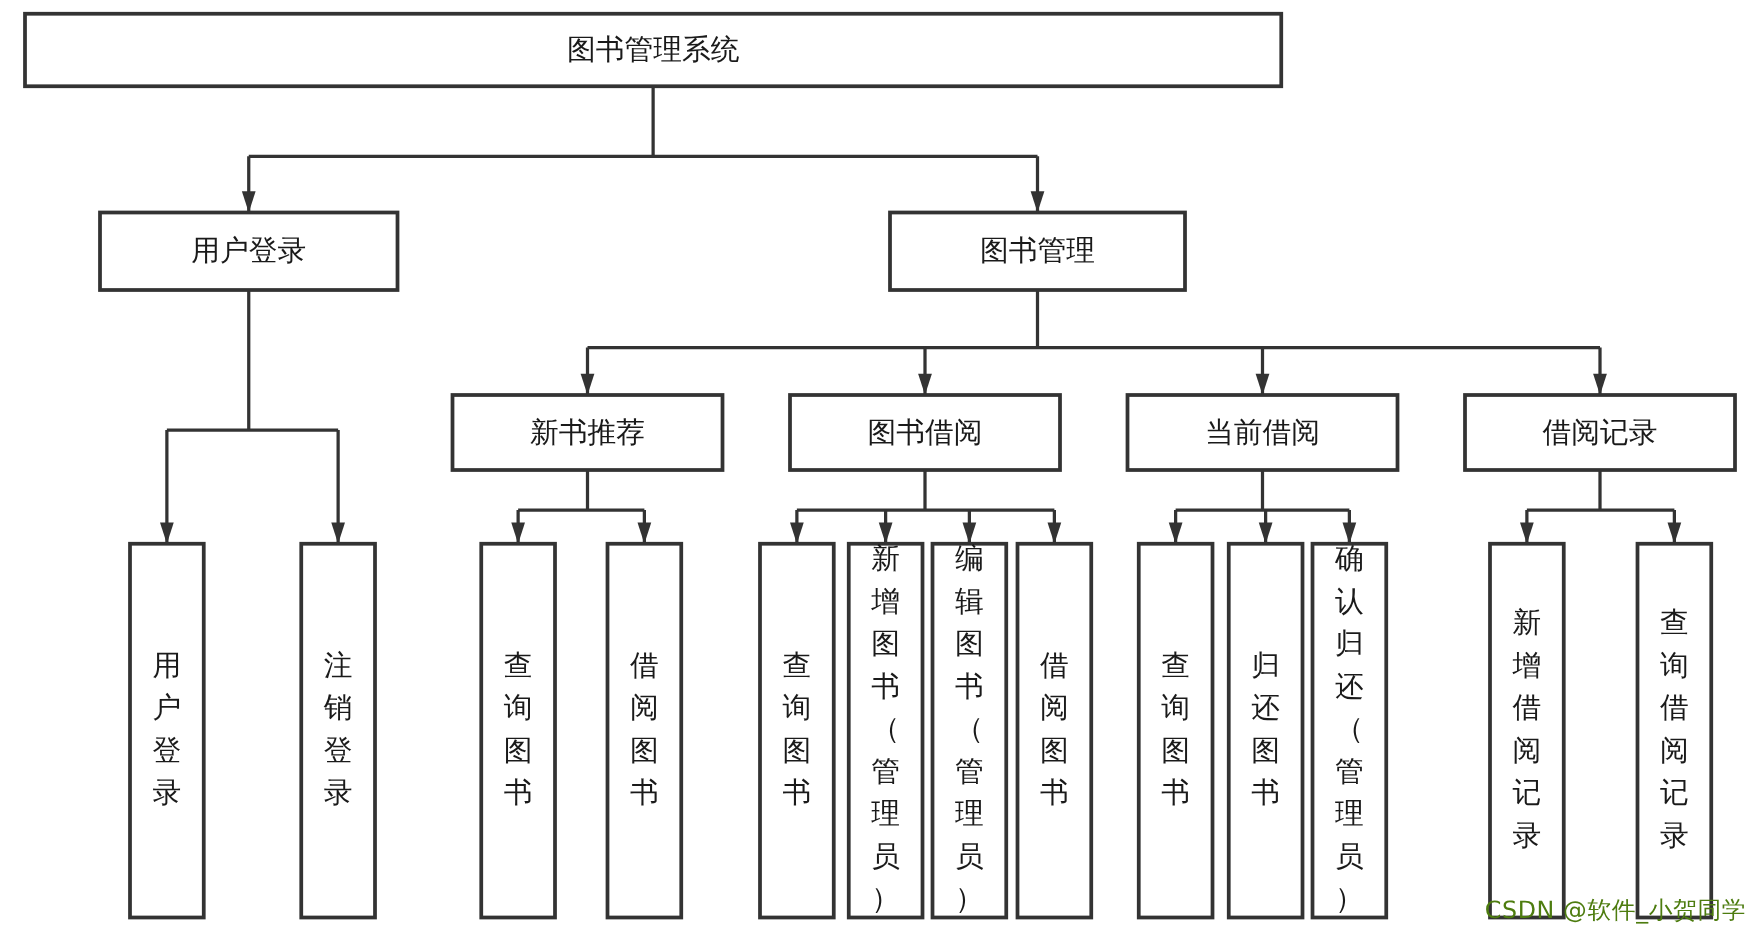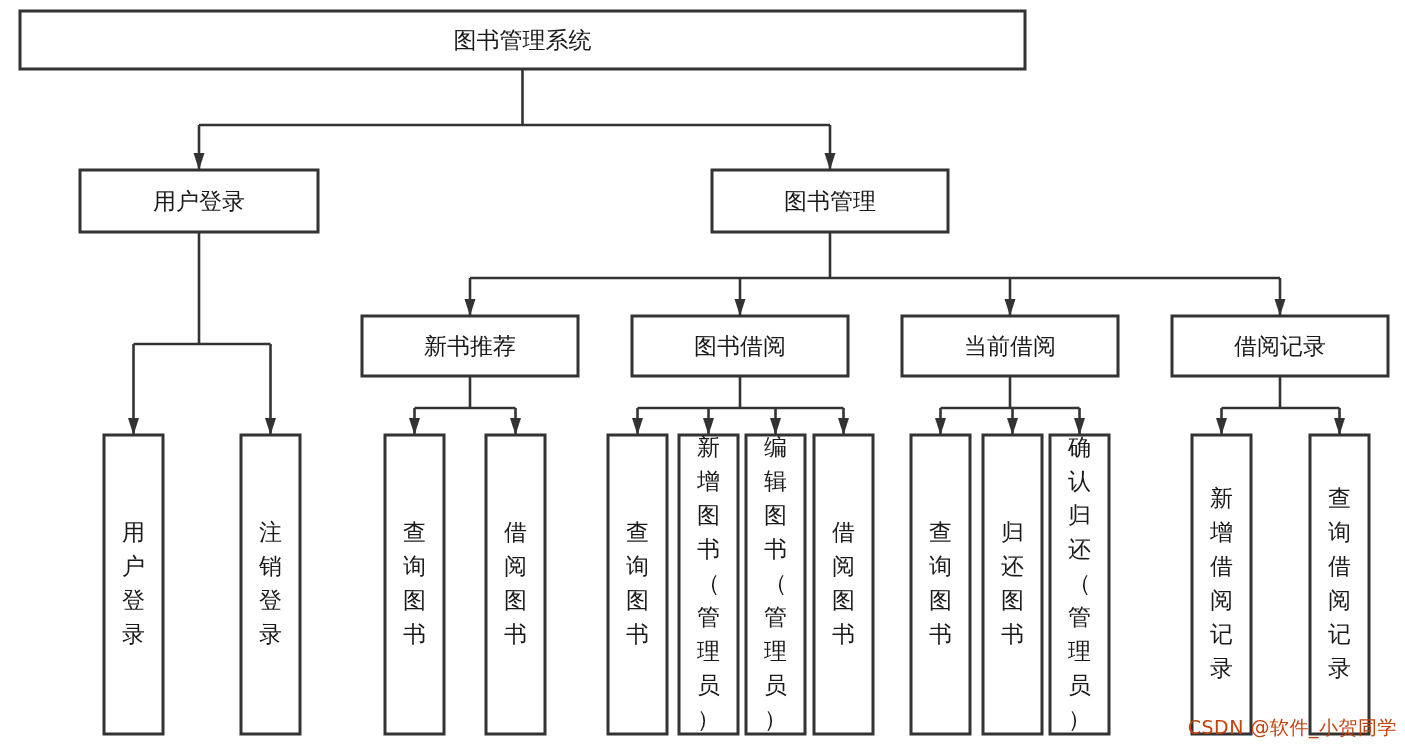--- a/index.html
+++ b/index.html
@@ -53,21 +53,21 @@
   .arrow-head {
     fill: #333333;
     stroke: none;
   }
   .watermark {
     position: absolute;
     right: 8px;
     bottom: 6px;
     font-family: "DejaVu Sans", "Liberation Sans", sans-serif;
     font-size: 19px;
-    color: #c2410c;
+    color: #4d7c0f;
     letter-spacing: 0.5px;
     white-space: nowrap;
     pointer-events: none;
   }
 </style>
 </head>
 <body>
 
 <div id="diagram-root">
   <svg class="flow" viewBox="0 0 1405 747">

